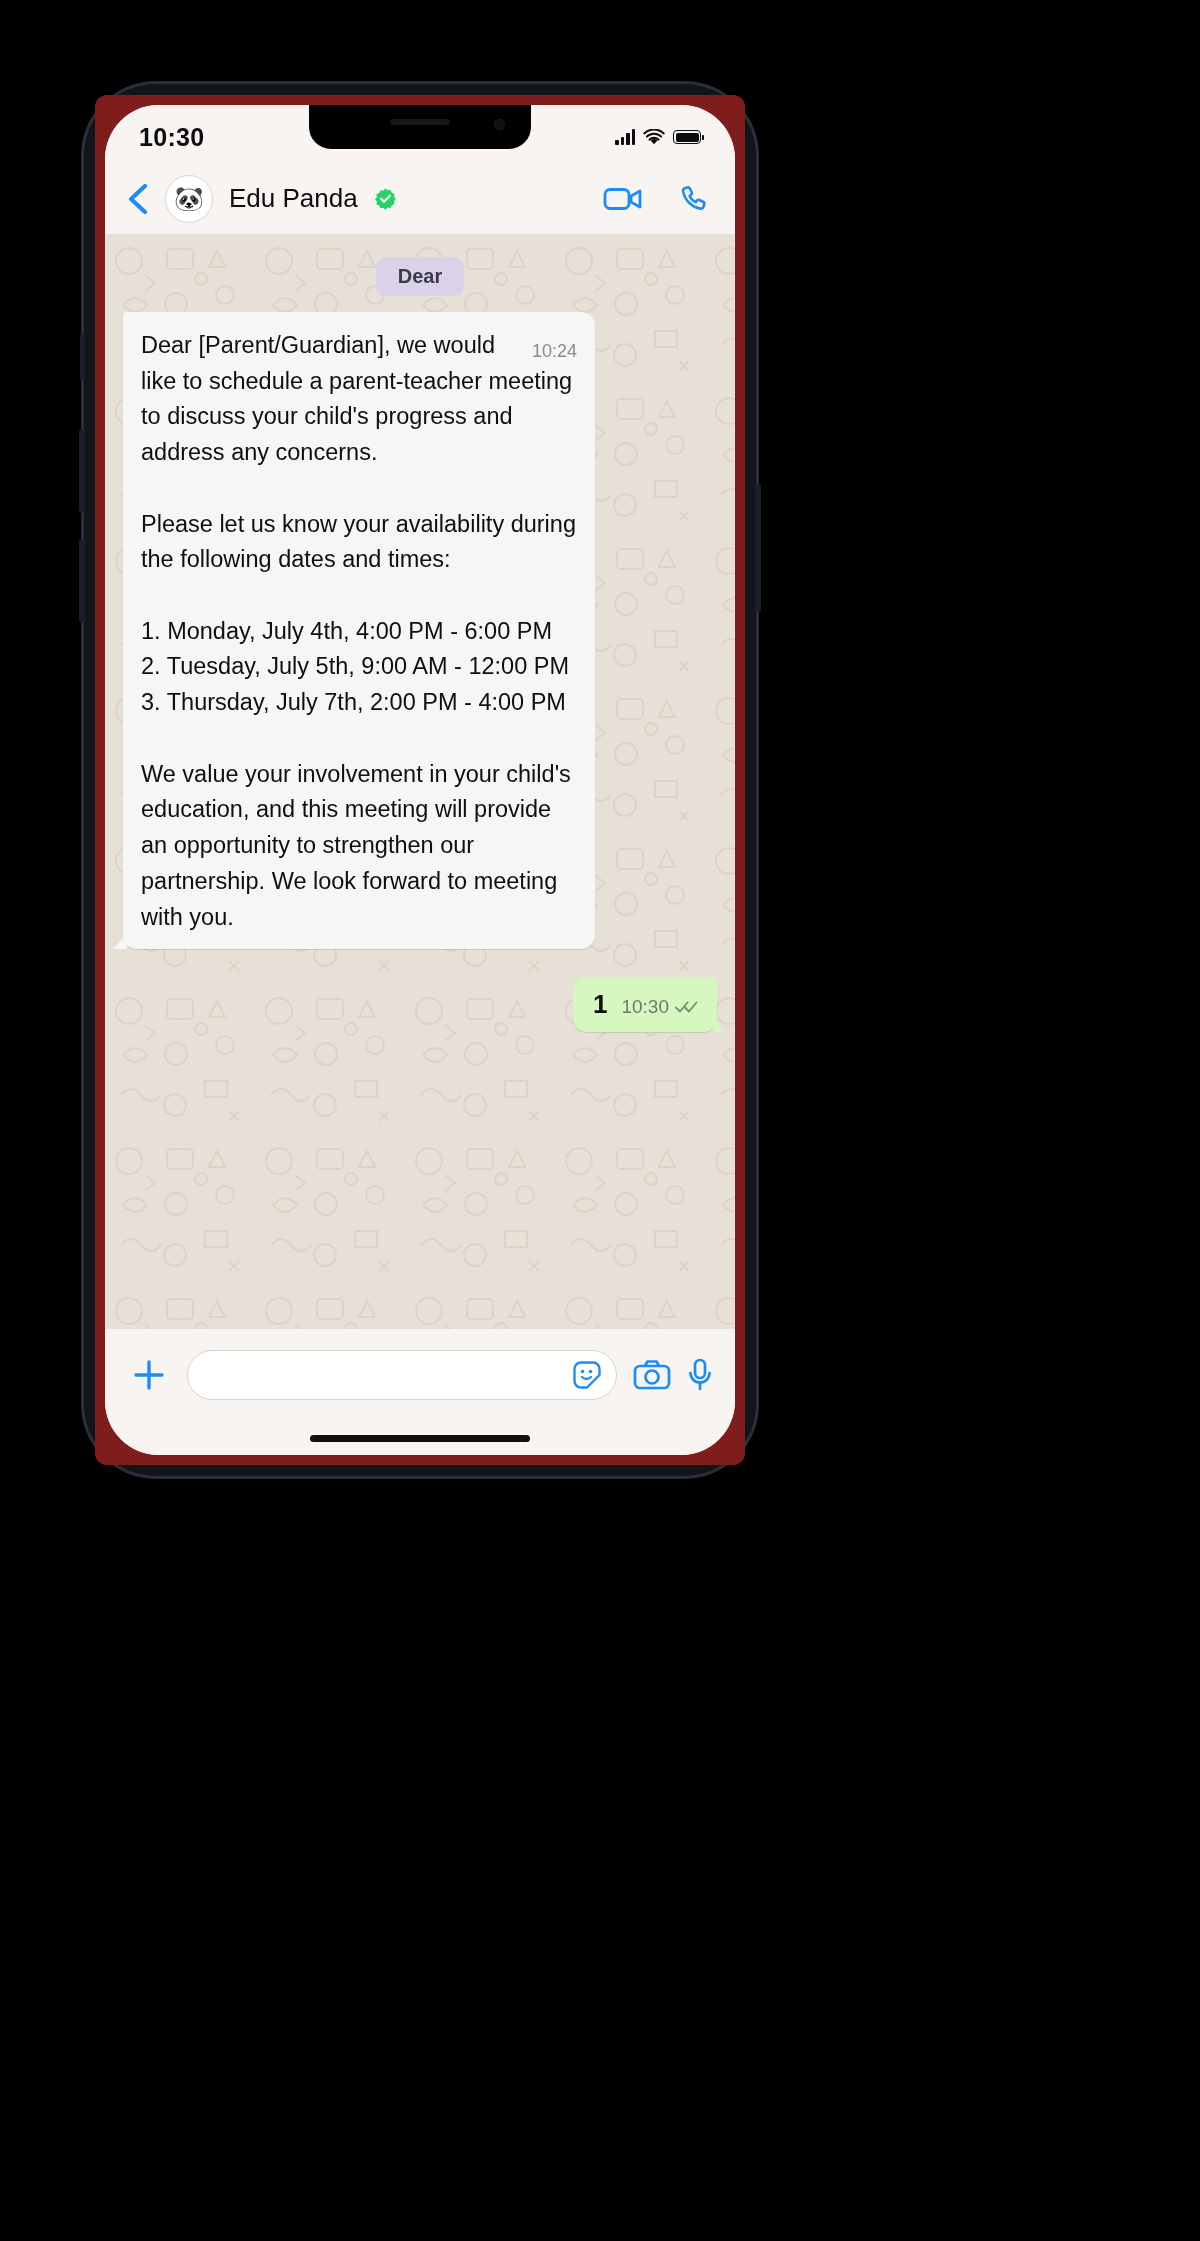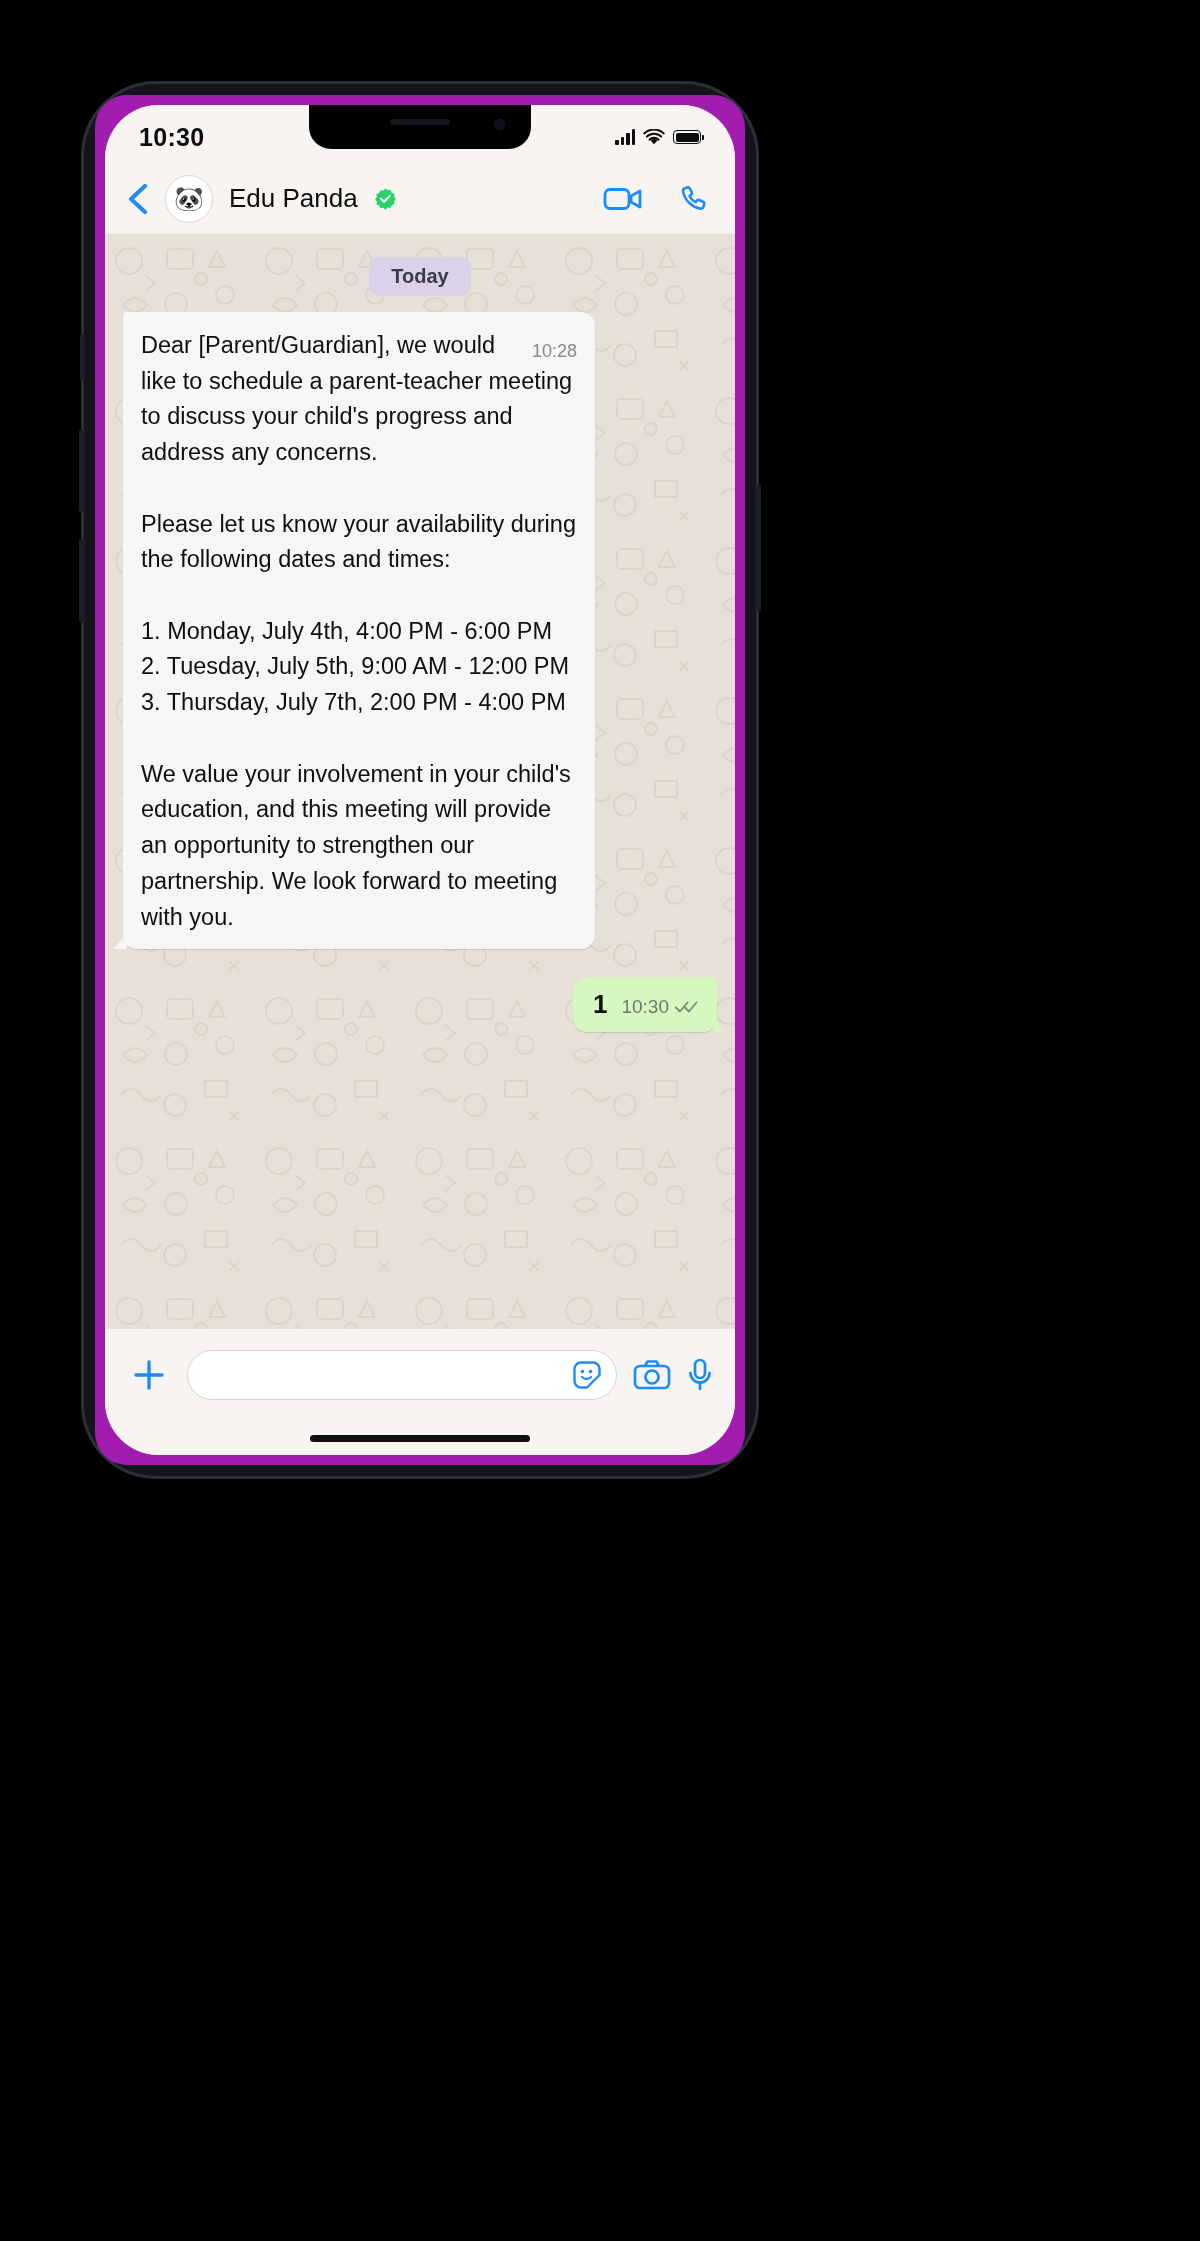--- a/index.html
+++ b/index.html
@@ -25,22 +25,22 @@
     border-radius: 72px;
     background: #12151a;
     box-shadow: 0 0 0 3px #2b3038, 0 0 60px rgba(0,0,0,0.8);
   }
   #phone-bezel {
     position: absolute;
     left: 11px;
     top: 11px;
     right: 11px;
     bottom: 11px;
-    border-radius: 32px;
-    background: #a21caf;
+    border-radius: 12px;
+    background: #7f1d1d;
     padding: 8px;
   }
   #screen {
     position: absolute;
     left: 10px;
     top: 10px;
     right: 10px;
     bottom: 10px;
     border-radius: 54px;
     overflow: hidden;
@@ -444,23 +444,23 @@
                 <path d="M124 126 l10 10 m0 -10 l-10 10"></path>
                 <path d="M40 40 l10 8 l-10 8"></path>
                 <circle cx="96" cy="44" r="6"></circle>
               </g>
             </pattern>
           </defs>
           <rect width="100%" height="100%" fill="url(#doodles)"></rect>
         </svg>
 
         <div id="chat-scroll">
-          <div id="date-pill">Today</div>
-
-          <div class="bubble-in"><span class="bubble-time-in">10:28</span><span>Dear [Parent/Guardian], we would like to schedule a parent-teacher meeting to discuss your child's progress and address any concerns.
+          <div id="date-pill">Dear</div>
+
+          <div class="bubble-in"><span class="bubble-time-in">10:24</span><span>Dear [Parent/Guardian], we would like to schedule a parent-teacher meeting to discuss your child's progress and address any concerns.
 
 Please let us know your availability during the following dates and times:
 
 1. Monday, July 4th, 4:00 PM - 6:00 PM
 2. Tuesday, July 5th, 9:00 AM - 12:00 PM
 3. Thursday, July 7th, 2:00 PM - 4:00 PM
 
 We value your involvement in your child's education, and this meeting will provide an opportunity to strengthen our partnership. We look forward to meeting with you.</span></div>
 
           <div class="row-out">

